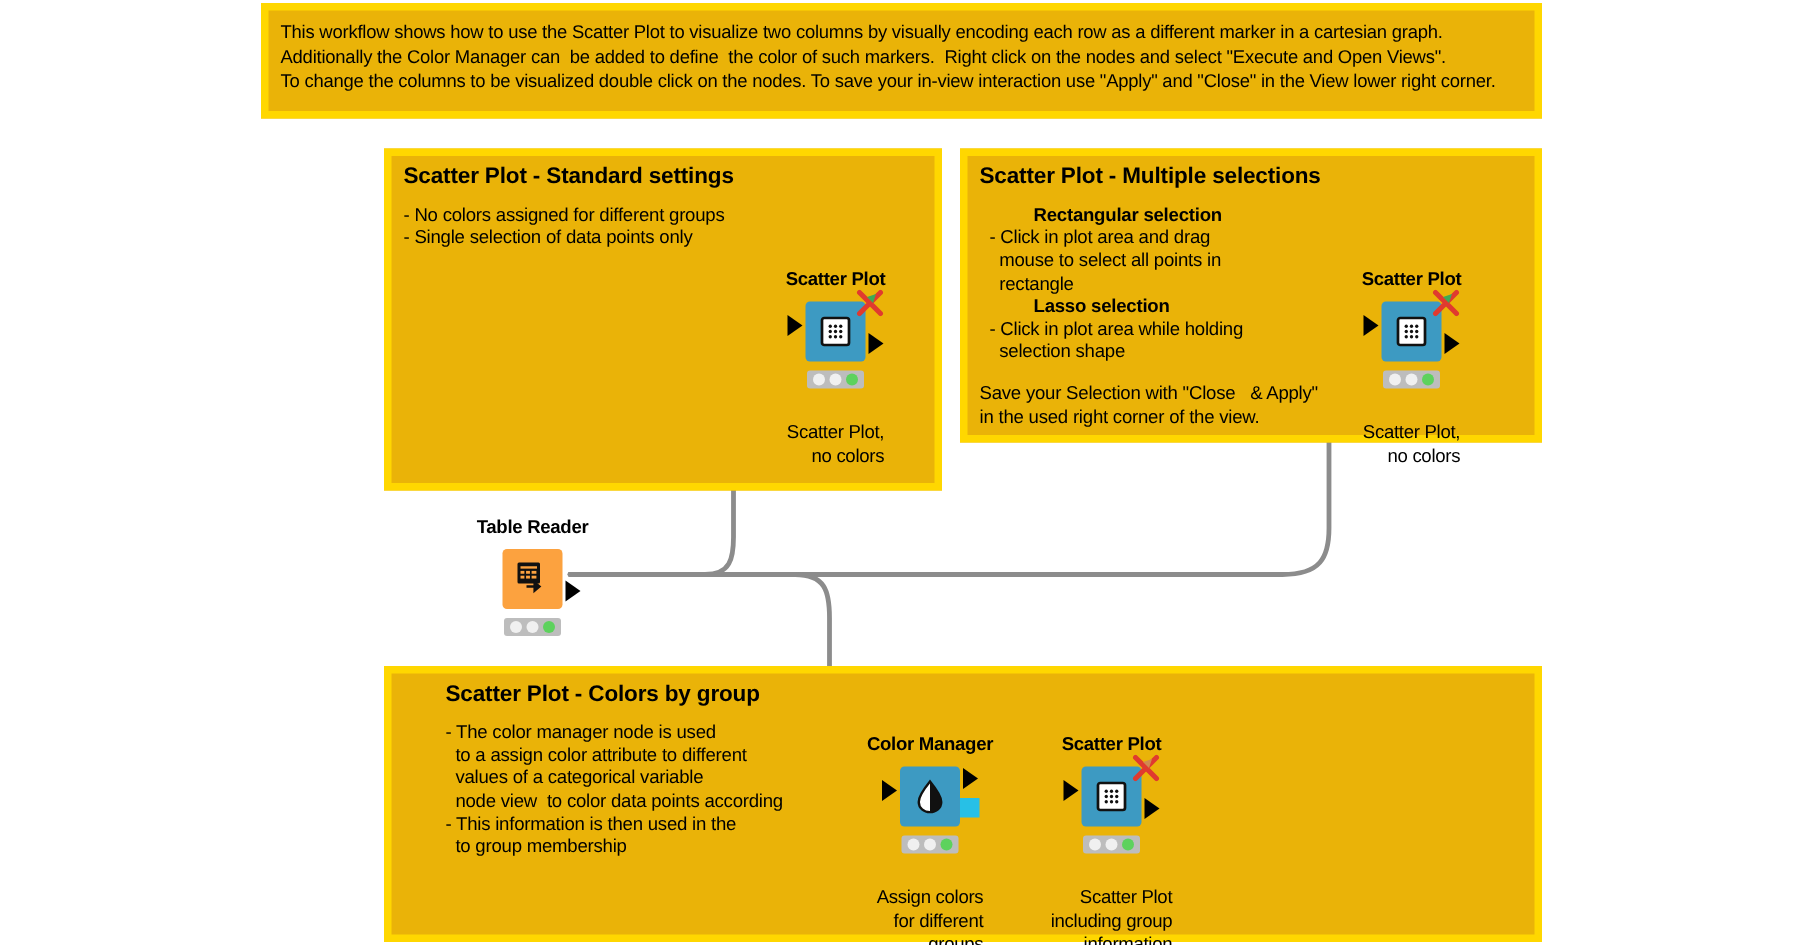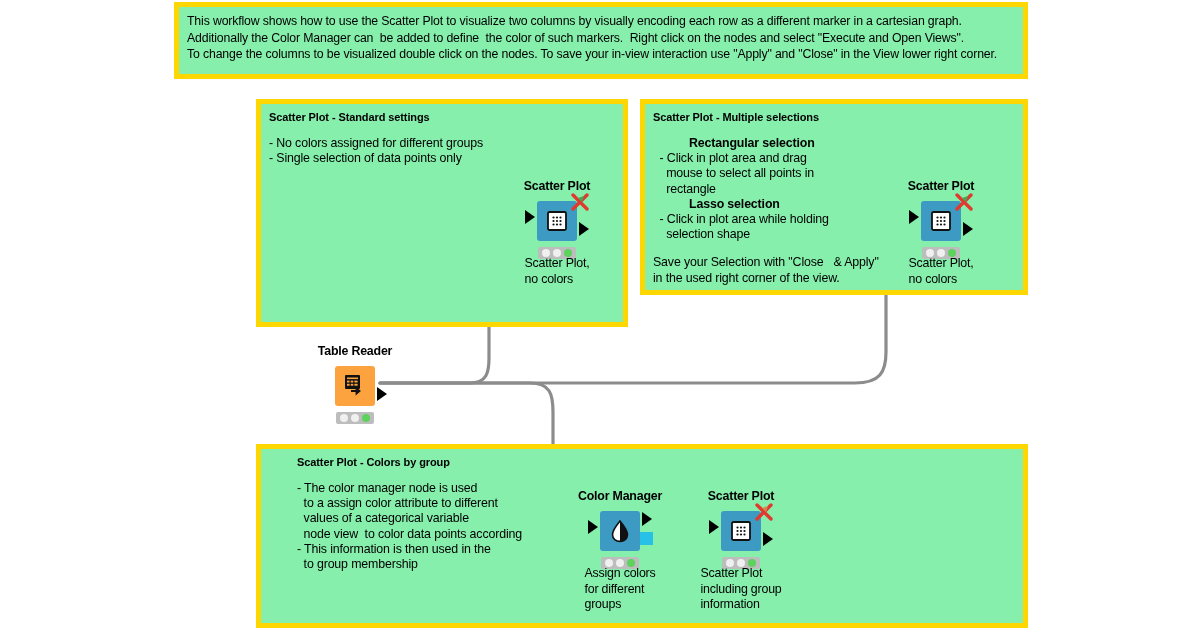--- a/index.html
+++ b/index.html
@@ -22,25 +22,25 @@
     left: 0; top: 0;
     width: 1200px;
     height: 630px;
   }
 
   
   .annot {
     position: absolute;
     box-sizing: border-box;
     border: 5px solid #ffd700;
-    background: #86efac;
+    background: #eab308;
     padding: 6px 8px 6px 8px;
   }
   .annot-title {
-    font-size: 11px;
+    font-size: 15px;
     font-weight: bold;
     letter-spacing: -0.1px;
     line-height: 15px;
     margin: 0 0 11px 0;
     white-space: nowrap;
   }
   .annot-line {
     font-size: 12.4px;
     line-height: 15.2px;
     white-space: pre;
@@ -136,24 +136,24 @@
     width: 8px; height: 8px;
     border-radius: 50%;
     background: #f0f0f0;
   }
   .status i.green { background: #5dd25d; }
 
   .node-caption {
     position: absolute;
     left: 50%;
     transform: translateX(-50%);
-    top: 55px;
+    top: 80px;
     font-size: 12.4px;
     line-height: 15.5px;
-    text-align: left;
+    text-align: right;
     white-space: pre;
     letter-spacing: -0.2px;
   }
 </style>
 </head>
 <body>
 
 <div id="canvas">
 
   <svg width="1200" height="630" style="position:absolute;left:0;top:0;pointer-events:none">

